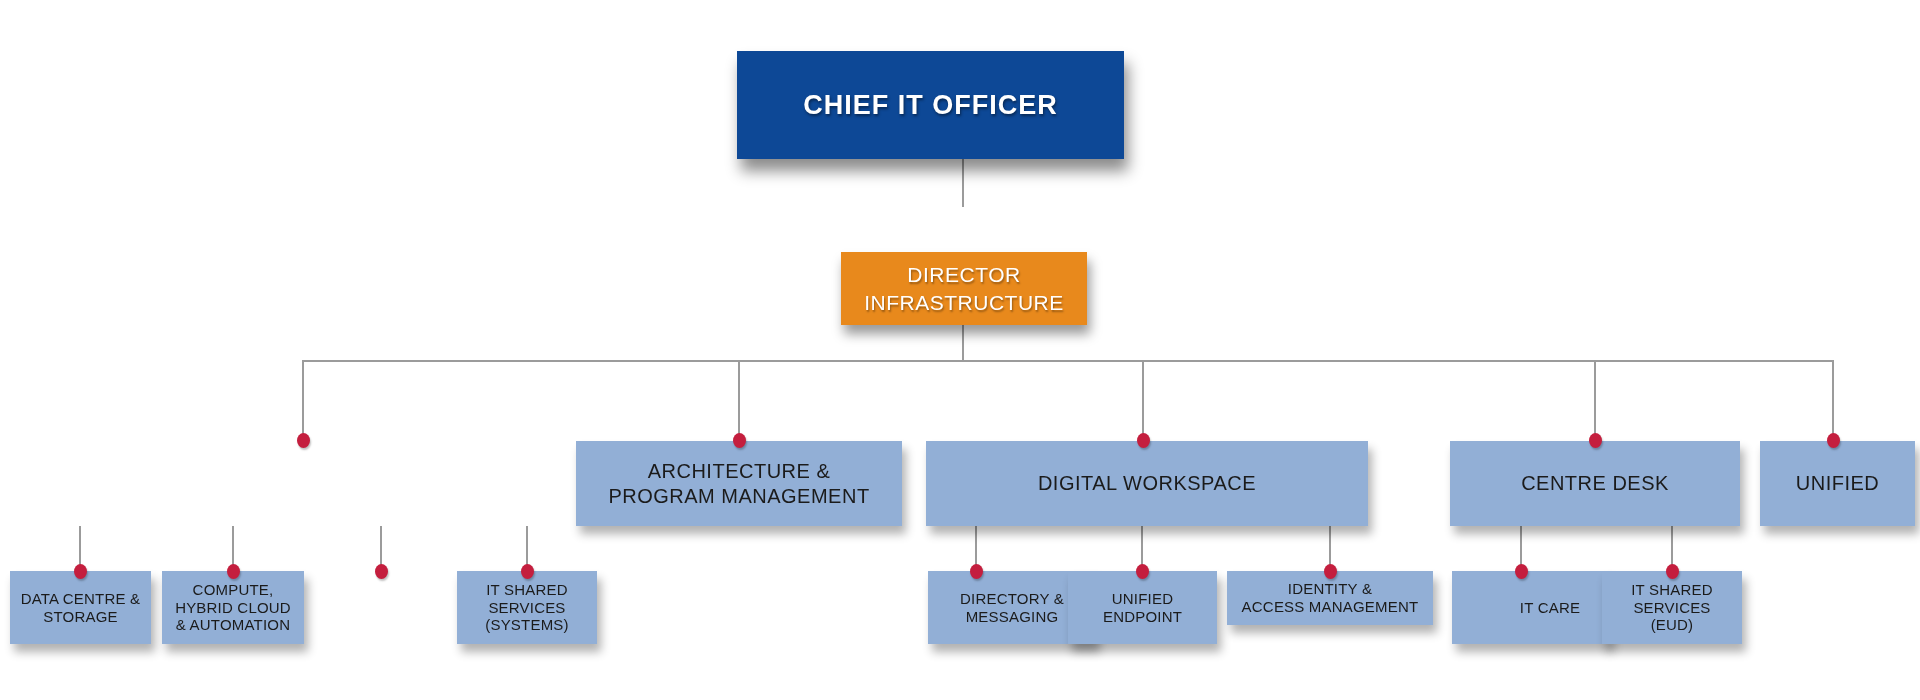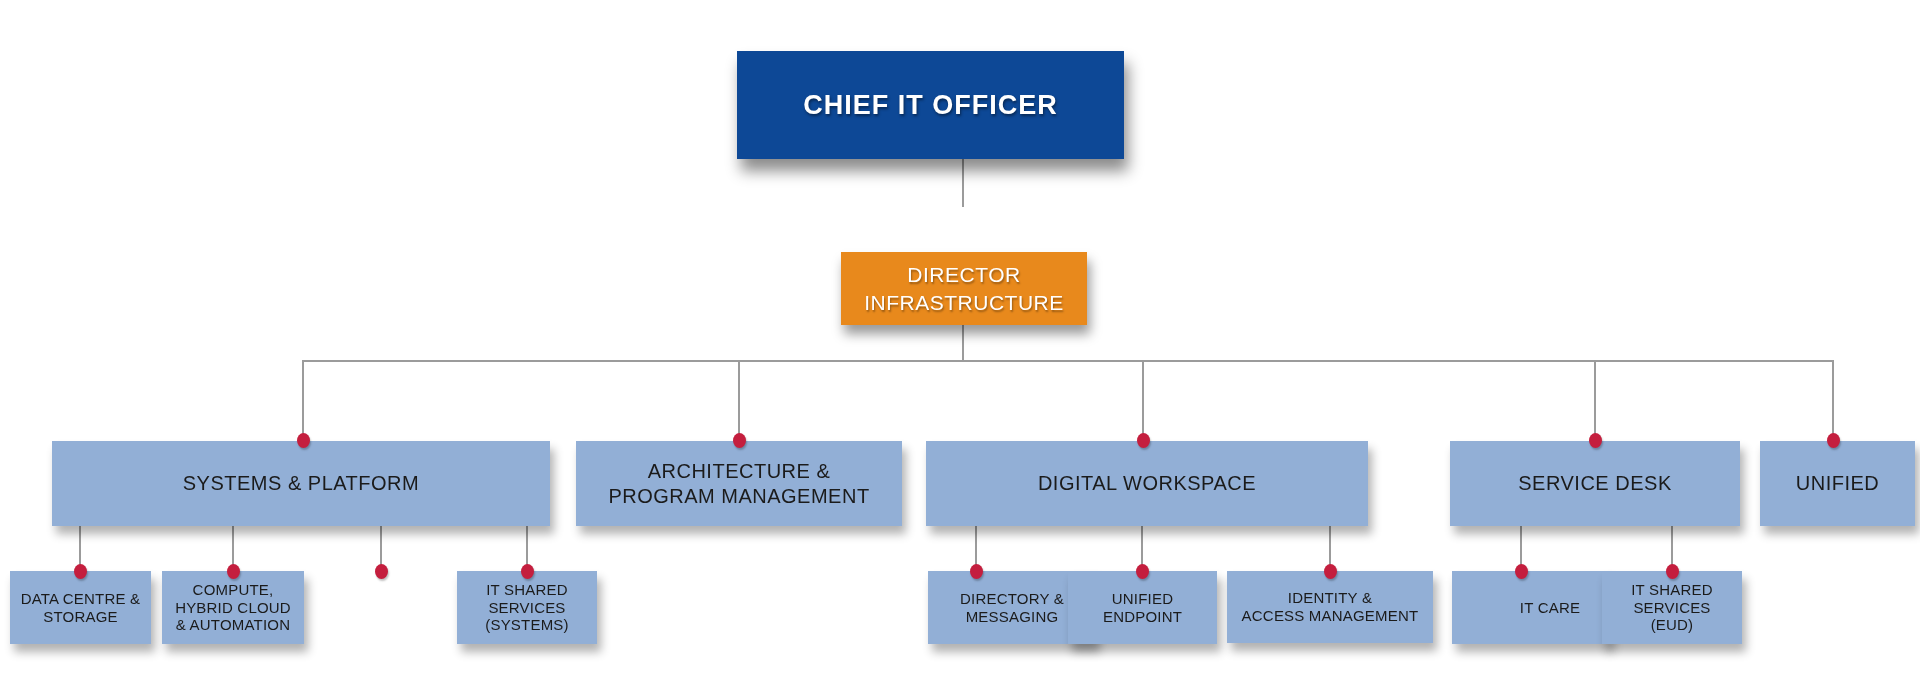--- a/index.html
+++ b/index.html
@@ -77,41 +77,40 @@
   <div class="line v" style="left:1141px;top:526px;height:46px;"></div>
   <div class="line v" style="left:1329px;top:526px;height:46px;"></div>
   <div class="line v" style="left:1520px;top:526px;height:46px;"></div>
   <div class="line v" style="left:1671px;top:526px;height:46px;"></div>
 
   <div class="node root-node" style="left:737px;top:51px;width:387px;height:108px;">CHIEF IT OFFICER</div>
 
   <div class="node director-node" style="left:841px;top:206px;width:246px;height:73px;">DIRECTOR
 INFRASTRUCTURE</div>
 
-  <div class="node l3-node" style="left:52px;top:441px;width:498px;height:85px;">SYSTEMS &amp; PLATFORM</div>
   <div class="node l3-node" style="left:576px;top:441px;width:326px;height:85px;">ARCHITECTURE &amp;
 PROGRAM MANAGEMENT</div>
   <div class="node l3-node" style="left:926px;top:441px;width:442px;height:85px;">DIGITAL WORKSPACE</div>
-  <div class="node l3-node" style="left:1450px;top:441px;width:290px;height:85px;">SERVICE DESK</div>
+  <div class="node l3-node" style="left:1450px;top:441px;width:290px;height:85px;">CENTRE DESK</div>
   <div class="node l3-node" style="left:1760px;top:441px;width:155px;height:85px;">UNIFIED</div>
 
   <div class="node l4-node" style="left:10px;top:571px;width:141px;height:73px;">DATA CENTRE &amp;
 STORAGE</div>
   <div class="node l4-node" style="left:162px;top:571px;width:142px;height:73px;">COMPUTE,
 HYBRID CLOUD
 &amp; AUTOMATION</div>
   <div class="node l4-node" style="left:457px;top:571px;width:140px;height:73px;">IT SHARED
 SERVICES
 (SYSTEMS)</div>
 
   <div class="node l4-node" style="left:892px;top:571px;width:168px;height:73px;margin-left:36px;">DIRECTORY &amp;
 MESSAGING</div>
   <div class="node l4-node" style="left:1068px;top:571px;width:149px;height:73px;">UNIFIED
 ENDPOINT</div>
-  <div class="node l4-node" style="left:1227px;top:571px;width:206px;height:72px;">IDENTITY &amp;
+  <div class="node l4-node" style="left:1227px;top:571px;width:206px;height:54px;">IDENTITY &amp;
 ACCESS MANAGEMENT</div>
 
   <div class="node l4-node" style="left:1452px;top:571px;width:158px;height:73px;padding-left:38px;">IT CARE</div>
   <div class="node l4-node" style="left:1602px;top:571px;width:140px;height:73px;">IT SHARED
 SERVICES
 (EUD)</div>
 
   <div class="dot" style="left:297px;top:433px;"></div>
   <div class="dot" style="left:733px;top:433px;"></div>
   <div class="dot" style="left:1137px;top:433px;"></div>

